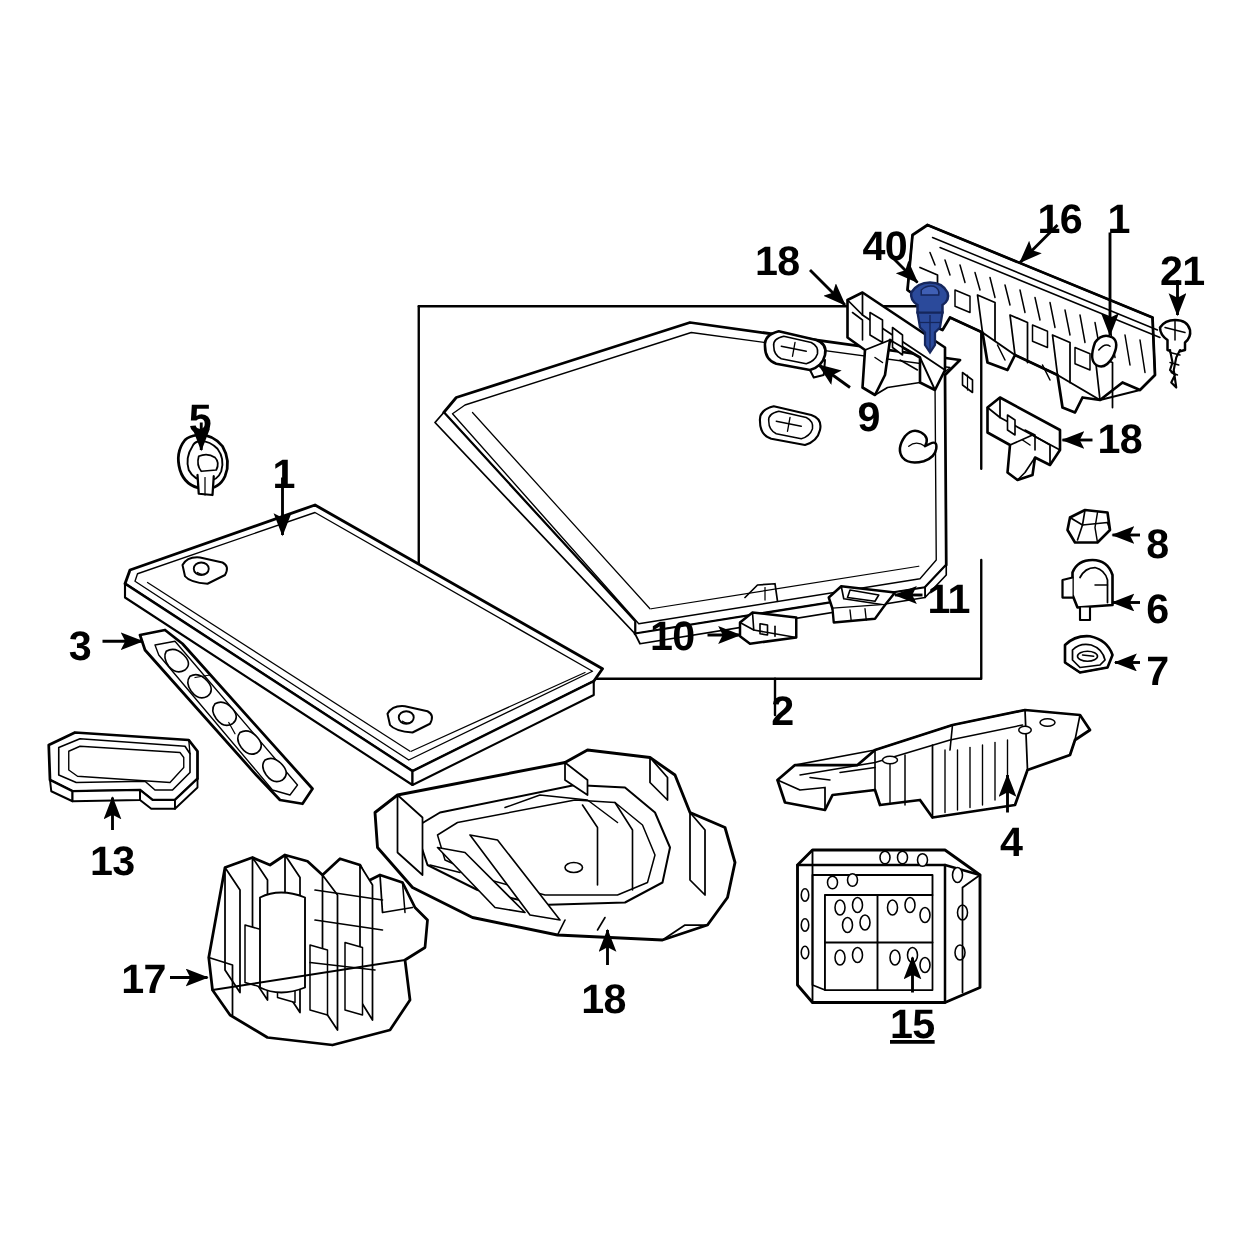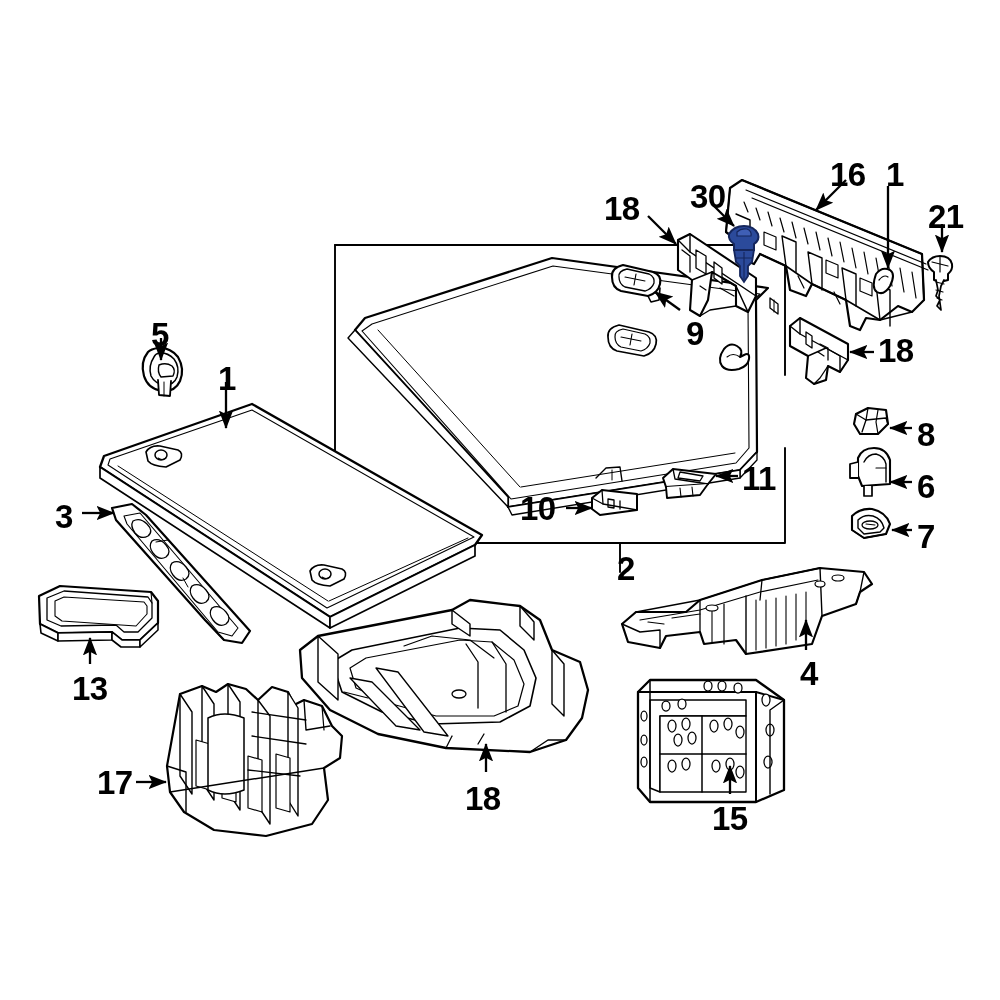--- a/index.html
+++ b/index.html
@@ -456,21 +456,21 @@
   <div class="callout-label" style="left:151px; top:318px;">5</div>
   <div class="callout-label" style="left:917px; top:470px;">6</div>
   <div class="callout-label" style="left:917px; top:520px;">7</div>
   <div class="callout-label" style="left:917px; top:418px;">8</div>
   <div class="callout-label" style="left:686px; top:317px;">9</div>
   <div class="callout-label" style="left:520px; top:492px;">10</div>
   <div class="callout-label" style="left:742px; top:462px;">11</div>
   <div class="callout-label" style="left:465px; top:782px;">18</div>
   <div class="callout-label" style="left:72px;  top:672px;">13</div>
   <div class="callout-label" style="left:97px;  top:766px;">17</div>
-  <div class="callout-label" style="left:712px; top:802px;">15</div>
+  <div class="callout-label" style="left:712px; top:802px;text-decoration:underline;">15</div>
   <div class="callout-label" style="left:830px; top:158px;">16</div>
   <div class="callout-label" style="left:886px; top:158px;">1</div>
   <div class="callout-label" style="left:604px; top:192px;">18</div>
   <div class="callout-label" style="left:878px; top:334px;">18</div>
-  <div class="callout-label" style="left:690px; top:180px;">30</div>
+  <div class="callout-label" style="left:690px; top:180px;">40</div>
   <div class="callout-label" style="left:928px; top:200px;">21</div>
 
 </div>
 
 </body></html>

